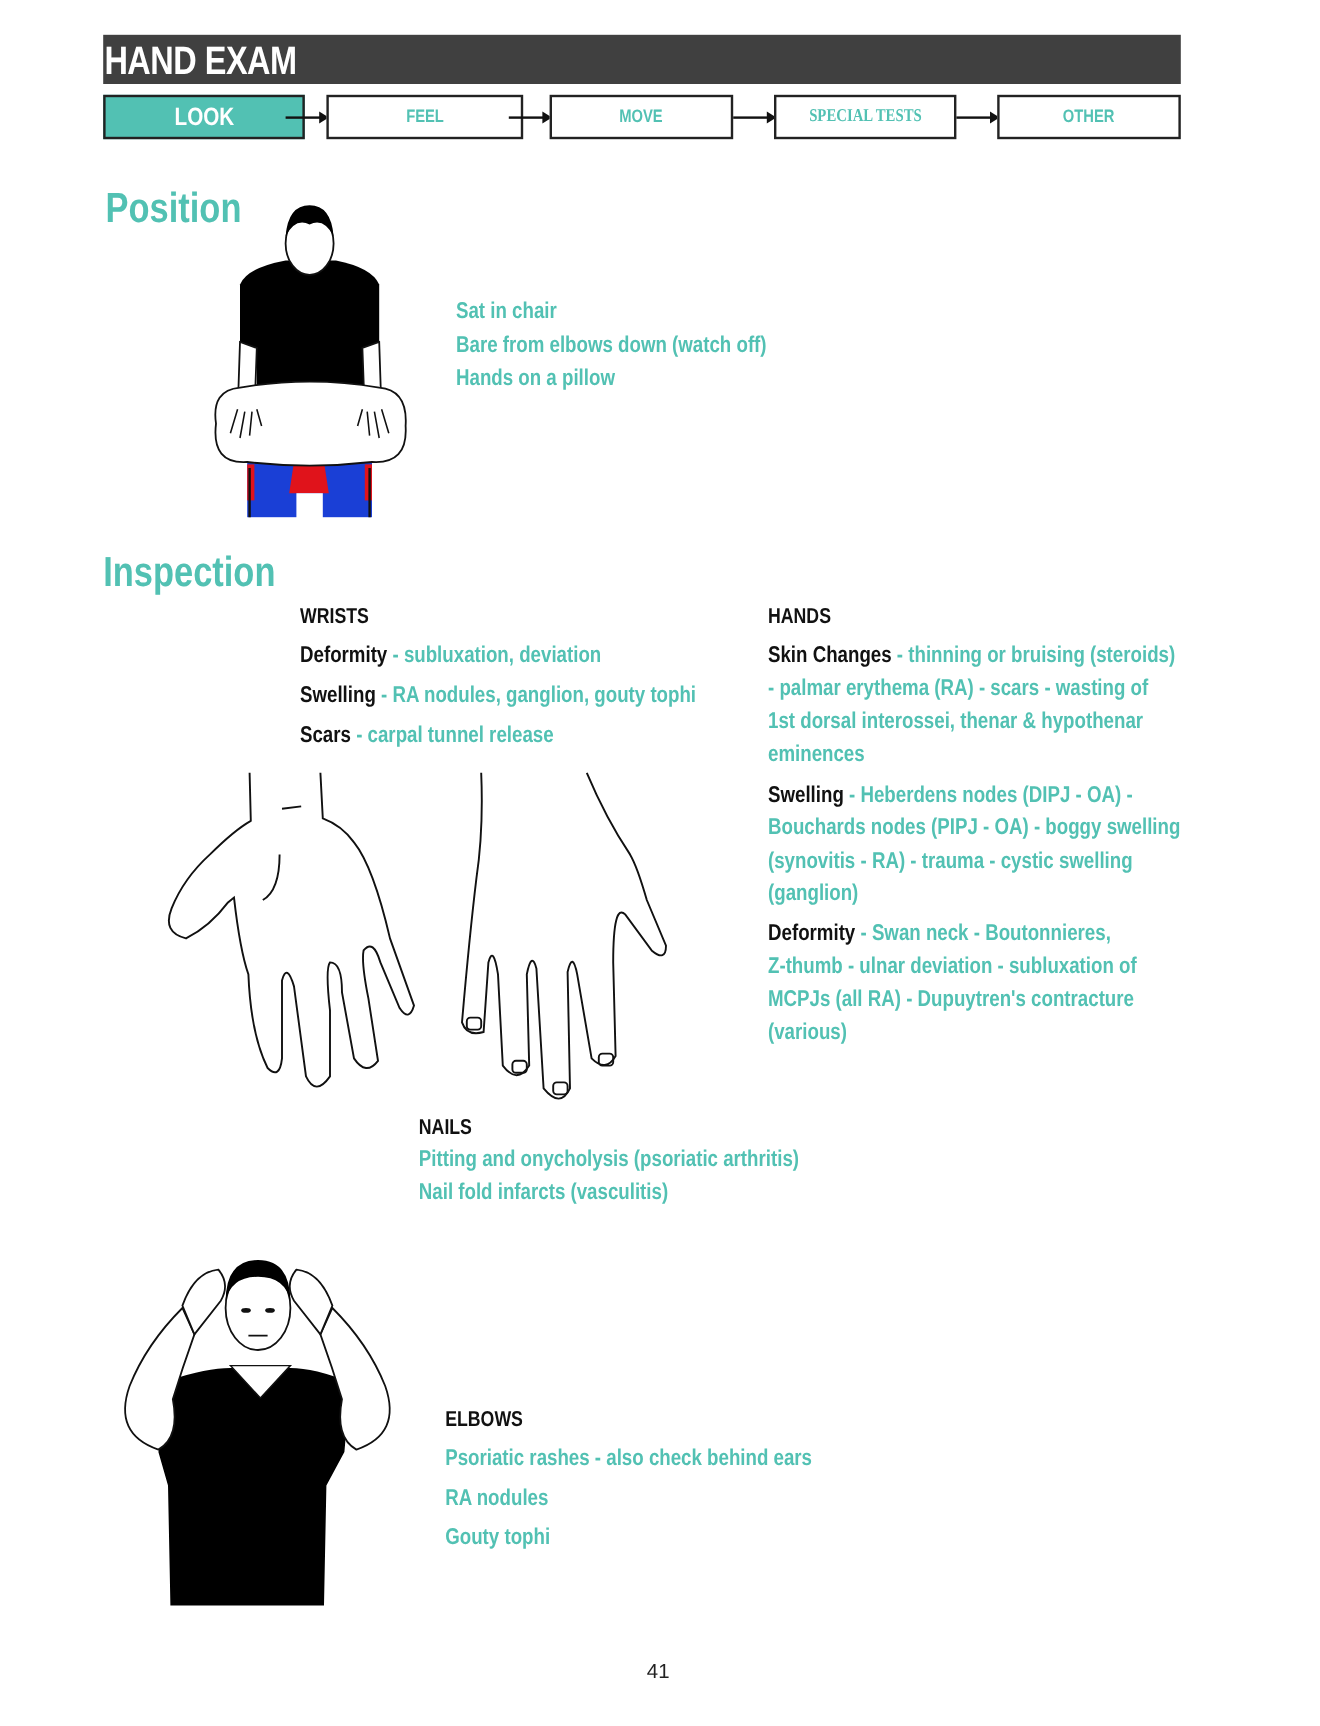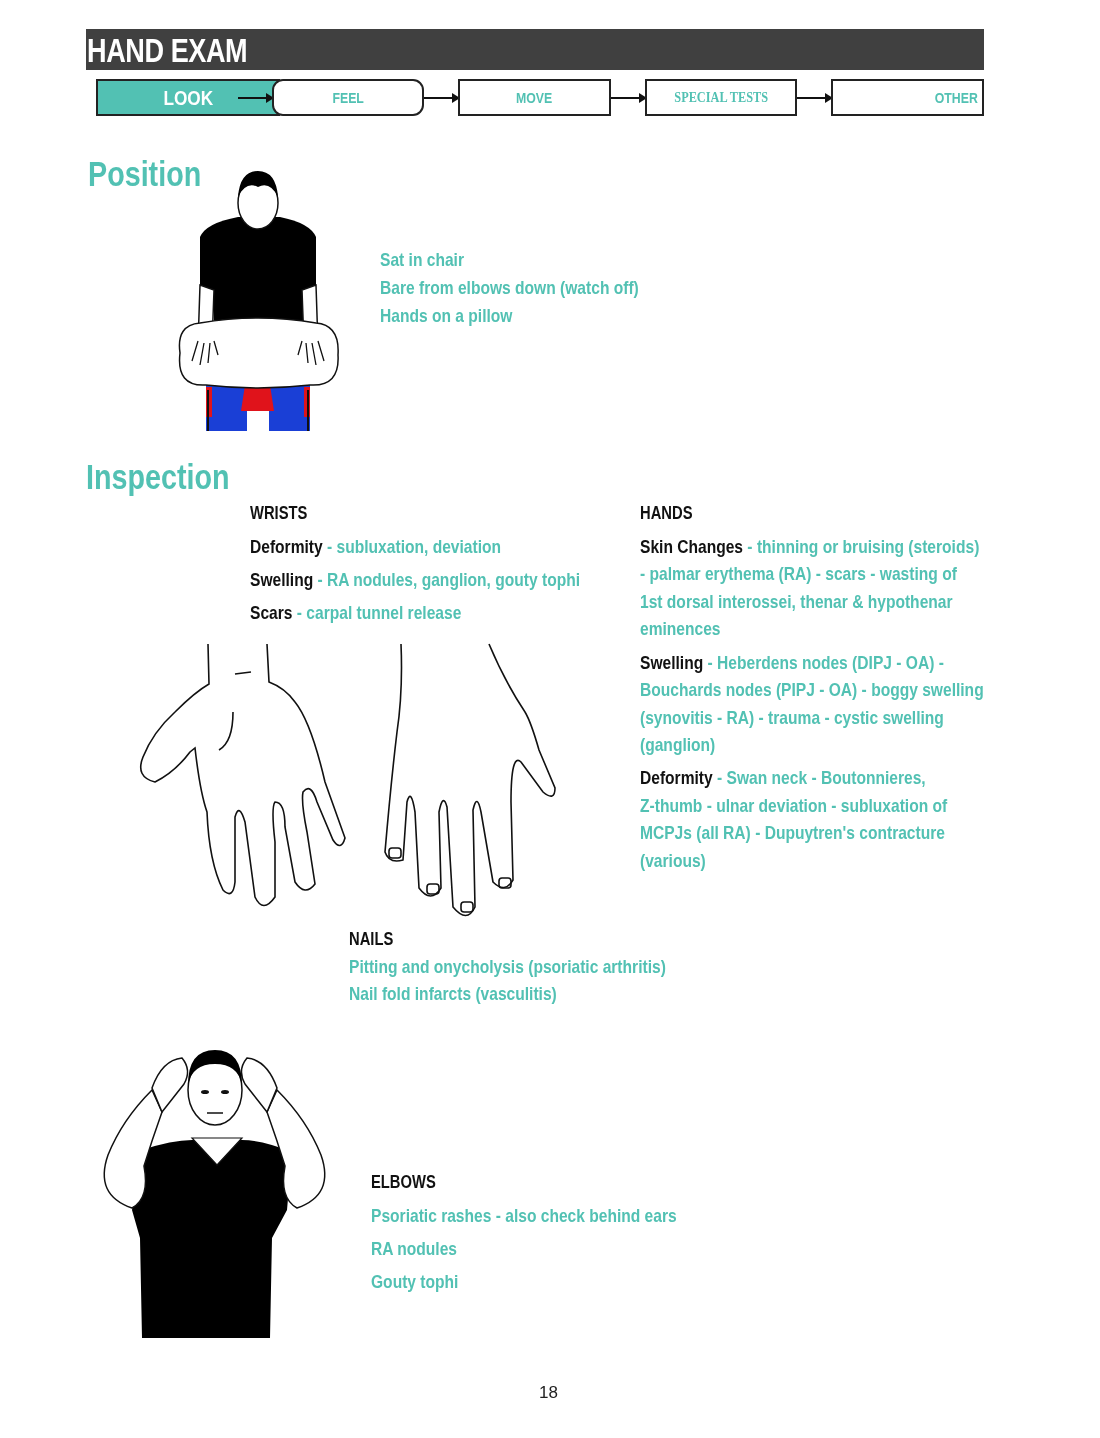--- a/index.html
+++ b/index.html
@@ -20,37 +20,37 @@
   .figure{position:absolute;}
   #page-number{position:absolute;left:539px;top:1383px;font-size:17px;color:#222;font-family:"Liberation Sans",sans-serif;}
 </style>
 </head>
 <body>
 
 <div id="title-bar">
   <span class="cond">HAND EXAM</span>
 </div>
 
-<div class="step active" style="left:96px;width:184px;">
+<div class="step active" style="left:86px;width:168px;">
     <span>LOOK</span>
   </div>
 <div class="arrow" style="left:238px;width:34px;"></div>
-<div class="step" style="left:272px;width:152px;border-radius:11px;">
+<div class="step" style="left:272px;width:164px;">
     <span>FEEL</span>
   </div>
 <div class="arrow" style="left:424px;width:34px;"></div>
 <div class="step" style="left:458px;width:153px;">
     <span>MOVE</span>
   </div>
 <div class="arrow" style="left:611px;width:34px;"></div>
 <div class="step" style="left:645px;width:152px;font-family:Liberation Serif, serif;">
     <span>SPECIAL TESTS</span>
   </div>
 <div class="arrow" style="left:797px;width:34px;"></div>
-<div class="step" style="left:831px;width:153px;justify-content:flex-end;">
+<div class="step" style="left:831px;width:153px;">
     <span>OTHER</span>
   </div>
 
 <div class="section-h" style="left:88px;top:154px;">Position</div>
 
 <svg class="figure" style="left:170px;top:165px;" width="175" height="268" viewBox="0 0 175 268">
 
   <rect x="36" y="220" width="104" height="46" fill="#1a3fd6"></rect>
   <polygon points="75,220 100,220 104,246 71,246" fill="#e0131b"></polygon>
   <rect x="36" y="222" width="6" height="30" fill="#e0131b"></rect>
@@ -140,13 +140,13 @@
   <ellipse cx="113" cy="52" rx="4" ry="2" fill="#111"></ellipse>
   <ellipse cx="133" cy="52" rx="4" ry="2" fill="#111"></ellipse>
   <line x1="115" y1="73" x2="131" y2="73" stroke="#111" stroke-width="1.5"></line>
 </svg>
 
 <div class="line black" style="left:371px;top:1172px;font-size:18px;">ELBOWS</div>
 <div class="line teal" style="left:371px;top:1205px;">Psoriatic rashes - also check behind ears</div>
 <div class="line teal" style="left:371px;top:1238px;">RA nodules</div>
 <div class="line teal" style="left:371px;top:1271px;">Gouty tophi</div>
 
-<div id="page-number">18</div>
+<div id="page-number">41</div>
 
 </body></html>

